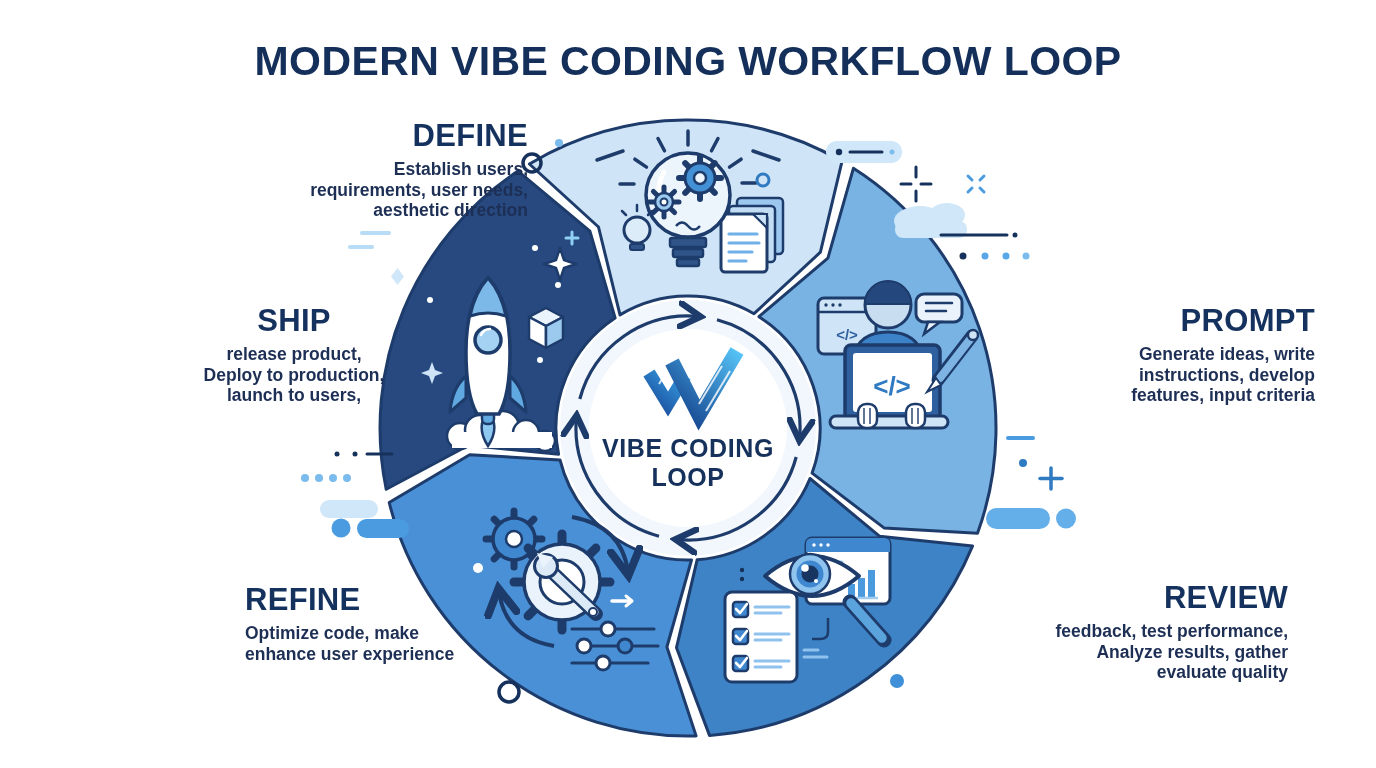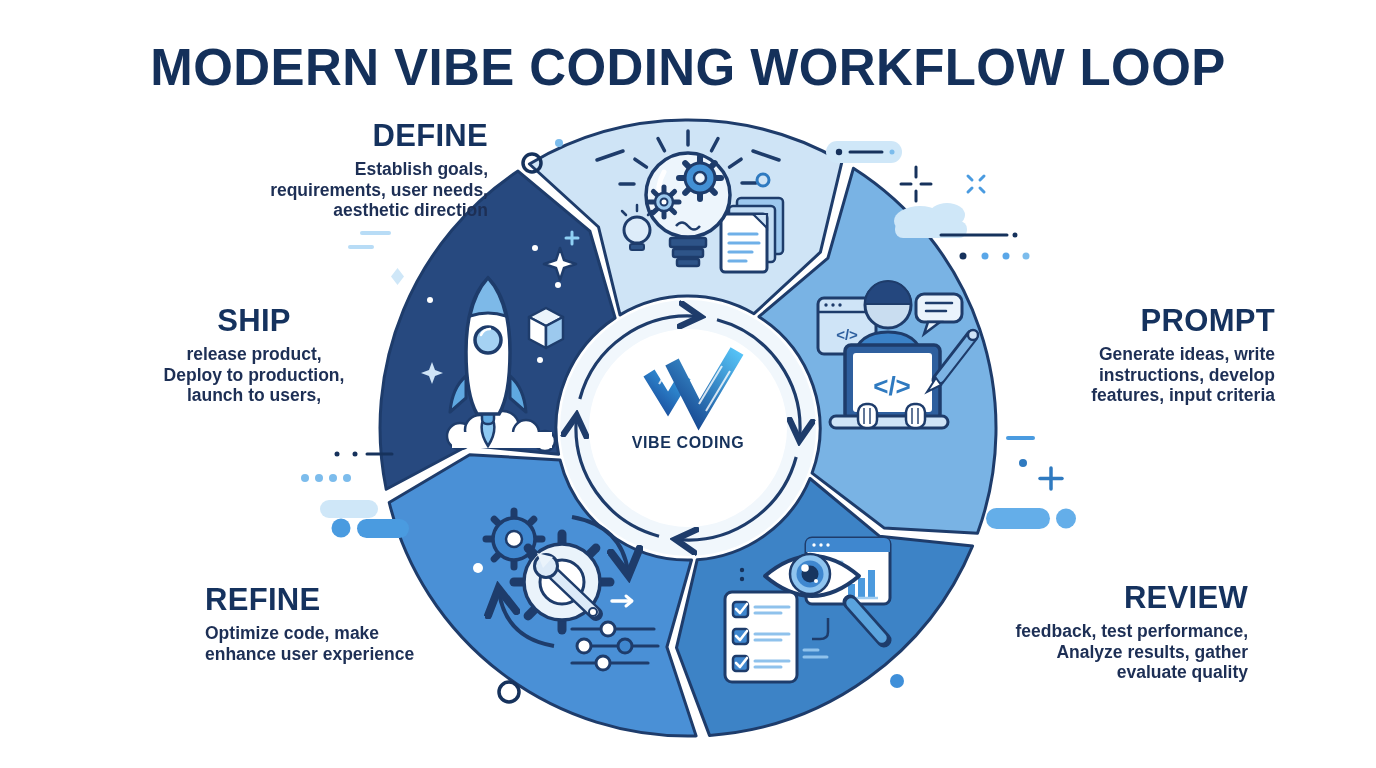--- a/index.html
+++ b/index.html
@@ -1,30 +1,30 @@
 <!DOCTYPE html>
 <html><head>
 <meta charset="utf-8">
 <style>
   html,body{margin:0;padding:0;background:#fff;}
   .canvas{position:relative;width:1376px;height:768px;background:#ffffff;overflow:hidden;
           font-family:"Liberation Sans",sans-serif;}
   .title{position:absolute;left:0;right:0;top:38px;text-align:center;
-         font-size:51px;font-weight:800;color:#14305a;letter-spacing:.4px;}
+         font-size:41px;font-weight:800;color:#14305a;letter-spacing:.4px;}
   .wheel-svg{position:absolute;left:0;top:0;}
-  .stage{position:absolute;}
+  .stage{position:absolute;margin-left:40px;}
   .stage h2{margin:0 0 5px;font-size:31px;font-weight:800;color:#15325e;letter-spacing:.3px;}
   .stage .ln{font-size:17.5px;font-weight:600;line-height:1.18;color:#1d2f55;}
   .stage-define{left:186px;top:118px;width:302px;text-align:right;}
   .stage-ship{left:128px;top:303px;width:252px;text-align:center;}
   .stage-refine{left:205px;top:582px;width:270px;text-align:left;}
   .stage-prompt{left:1005px;top:303px;width:270px;text-align:right;}
   .stage-review{left:958px;top:580px;width:290px;text-align:right;}
   .center-label{position:absolute;left:688px;top:434px;transform:translateX(-50%);
-                text-align:center;font-size:16px;font-weight:800;color:#16325c;
+                text-align:center;font-size:25px;font-weight:800;color:#16325c;
                 letter-spacing:.6px;line-height:1.16;white-space:nowrap;}
 </style>
 </head>
 <body>
 
 <div class="canvas">
 
   <svg class="wheel-svg" width="1376" height="768" viewBox="0 0 1376 768">
     <defs>
       <marker id="ah" viewBox="0 0 10 10" refX="7" refY="5" markerWidth="9" markerHeight="9" orient="auto">
@@ -420,21 +420,21 @@
       <path d="M397.5 268 L404 276.5 L397.5 285 L391 276.5 Z" fill="#cfe7f8"></path>
       <circle cx="509" cy="692" r="10" fill="#ffffff" stroke="#16325c" stroke-width="3.5"></circle>
       <circle cx="897" cy="681" r="7" fill="#3f8fd9"></circle>
     </g>
   </svg>
 
   <div class="title">MODERN VIBE CODING WORKFLOW LOOP</div>
 
   <div class="stage stage-define">
     <h2>DEFINE</h2>
-    <div class="ln">Establish goals,</div>
+    <div class="ln">Establish users,</div>
     <div class="ln">requirements, user needs,</div>
     <div class="ln">aesthetic direction</div>
   </div>
 
   <div class="stage stage-prompt">
     <h2>PROMPT</h2>
     <div class="ln">Generate ideas, write</div>
     <div class="ln">instructions, develop</div>
     <div class="ln">features, input criteria</div>
   </div>
@@ -454,15 +454,16 @@
 
   <div class="stage stage-ship">
     <h2>SHIP</h2>
     <div class="ln">release product,</div>
     <div class="ln">Deploy to production,</div>
     <div class="ln">launch to users,</div>
   </div>
 
   <div class="center-label">
     <div>VIBE CODING</div>
+    <div>LOOP</div>
   </div>
 
 </div>
 
 </body></html>

